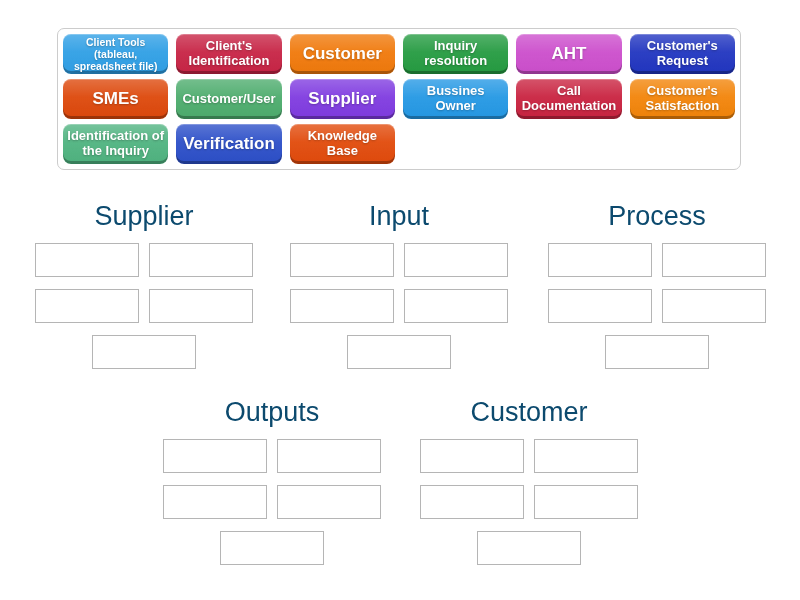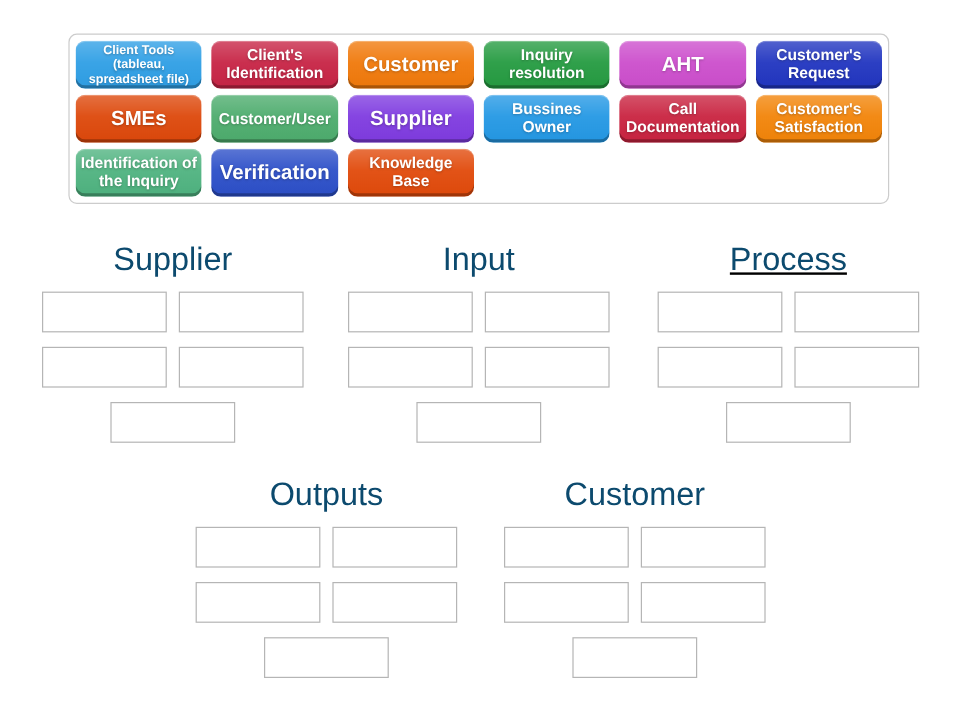--- a/index.html
+++ b/index.html
@@ -69,21 +69,21 @@
     border: 1px solid #b5b5b5;
   }
   .slot-center {
     grid-column: 1 / span 2;
     justify-self: center;
   }
 
   
   #group-supplier { left: 35px;  top: 197px; }
   #group-input    { left: 290px; top: 197px; }
-  #group-process  { left: 548px; top: 197px; text-decoration: underline; }
+  #group-process  { left: 548px; top: 197px; }
   #group-outputs  { left: 163px; top: 393px; }
   #group-customer { left: 420px; top: 393px; }
 </style>
 </head>
 <body>
 
 <div class="tray" id="tray">
     <div class="tile sm" style="--c: #2f9fe5;">Client Tools (tableau, spreadsheet file)</div>
     <div class="tile md" style="--c: #c72445;">Client's Identification</div>
     <div class="tile lg" style="--c: #f0790b;">Customer</div>

